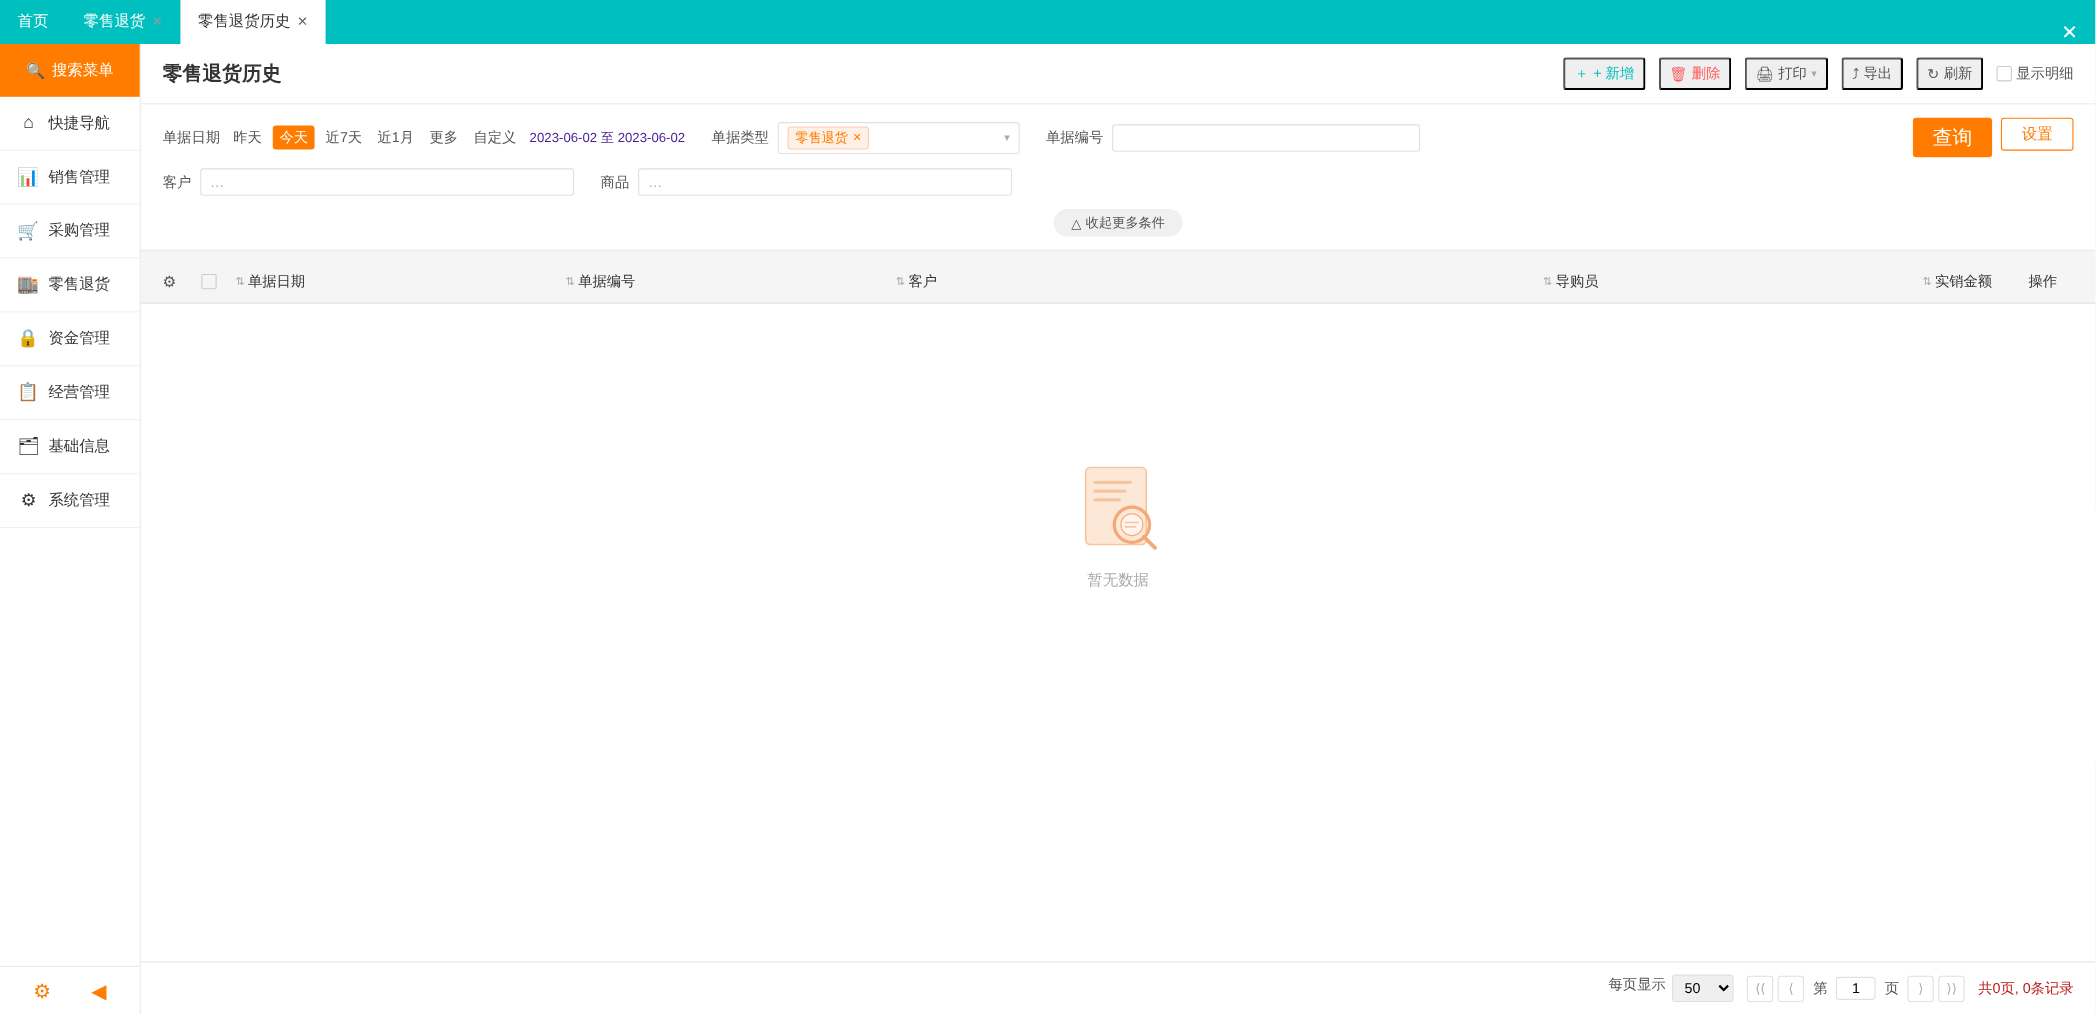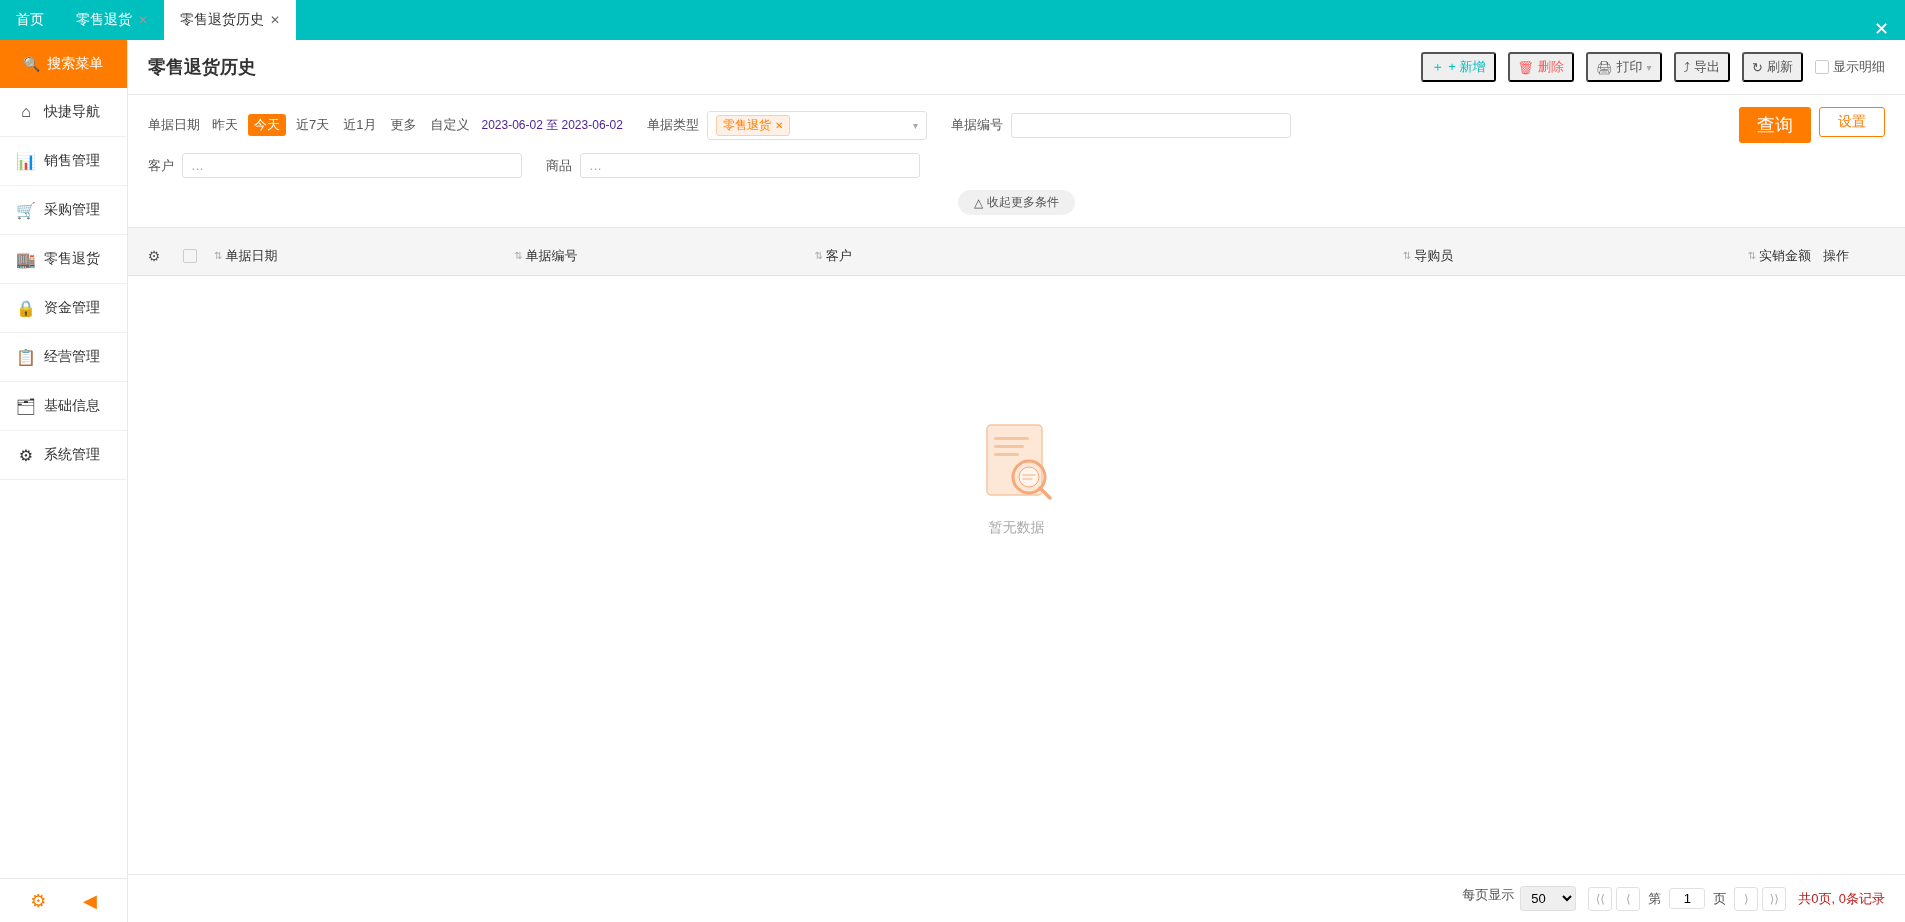--- a/index.html
+++ b/index.html
@@ -336,21 +336,21 @@
       flex: 1;
       font-size: 13px;
       color: #333;
       display: flex;
       align-items: center;
       gap: 3px;
       padding: 0 6px;
       white-space: nowrap;
     }
     .th-cell.wide { flex: 2; }
-    .th-cell.actions { flex: 0 0 80px; text-align: center; justify-content: flex-start; }
+    .th-cell.actions { flex: 0 0 80px; text-align: center; justify-content: center; }
     .th-cell.amount { flex: 0 0 120px; text-align: right; justify-content: flex-end; }
     .sort-icon { font-size: 10px; color: #aaa; }
 
     
     .empty-state {
       display: flex;
       flex-direction: column;
       align-items: center;
       justify-content: center;
       height: 400px;

